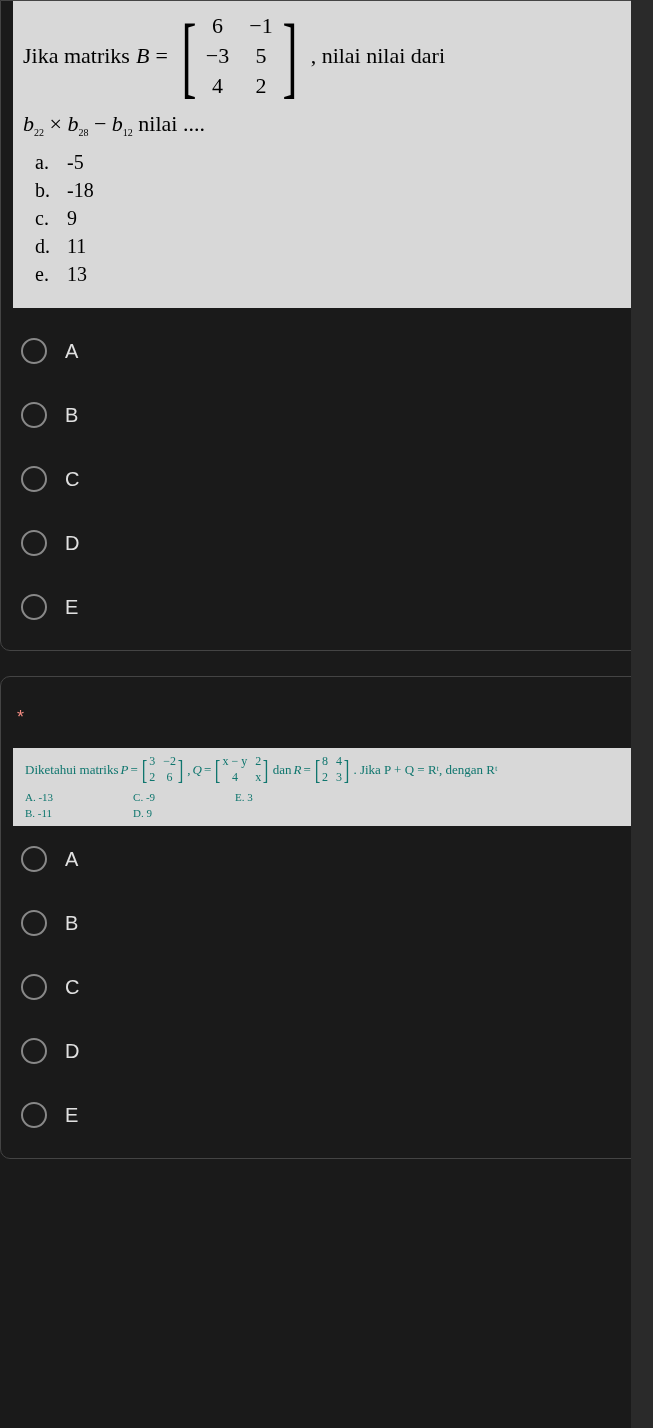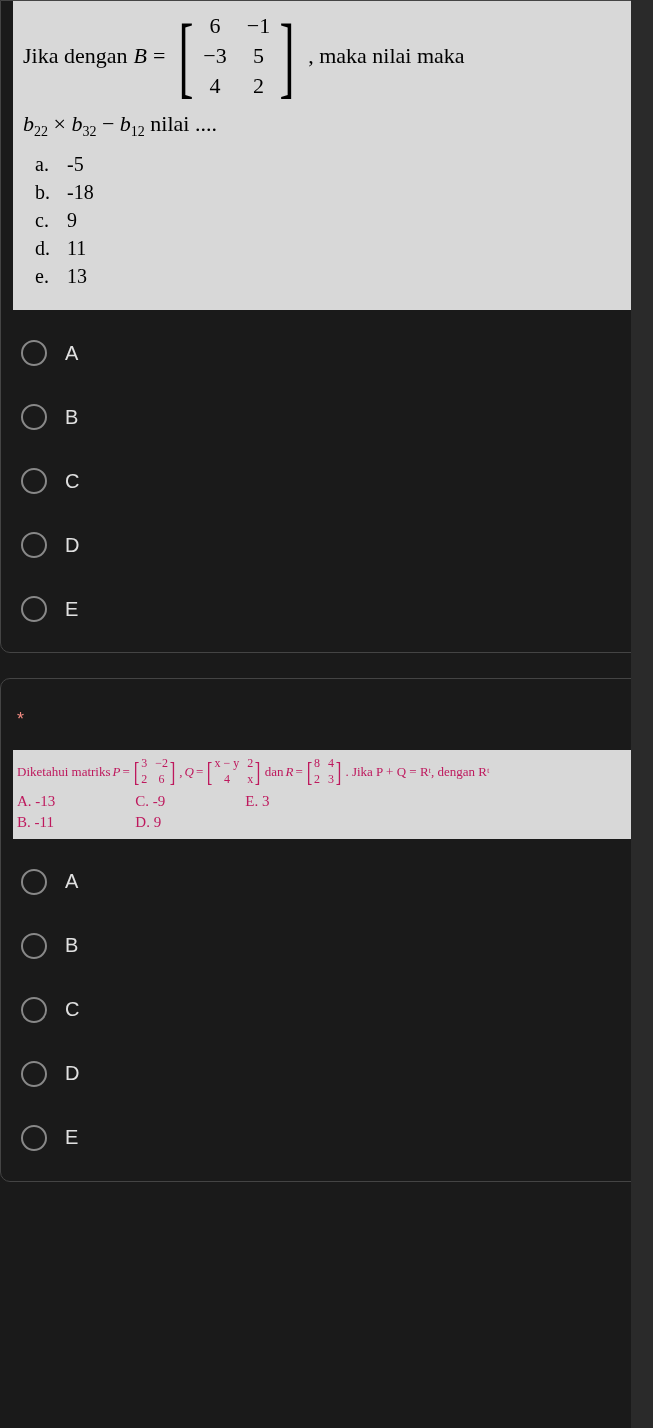--- a/index.html
+++ b/index.html
@@ -53,55 +53,55 @@
     font-size: 22px;
     padding: 0 2px;
     text-align: center;
   }
   .expr-line {
     font-size: 22px;
     margin-bottom: 10px;
     font-style: italic;
   }
   .expr-line .up { font-style: normal; }
-  .sub { font-size: 14px; vertical-align: sub; font-style: normal; }
+  .sub { font-size: 10px; vertical-align: sub; font-style: normal; }
   .opts-inner {
     font-size: 20px;
     line-height: 1.4;
     padding-left: 12px;
   }
   .opts-inner .row { display: flex; gap: 14px; }
   .opts-inner .lbl { width: 18px; }
   .q2-image {
     background: #d8d8d8;
-    color: #be185d;
+    color: #0f766e;
     font-family: 'Times New Roman', serif;
     font-size: 13px;
-    padding: 6px 4px 6px 4px;
-    margin-bottom: 30px;
+    padding: 6px 4px 6px 12px;
+    margin-bottom: 20px;
     line-height: 1.3;
   }
   .q2-row1 { display: flex; align-items: center; flex-wrap: wrap; gap: 2px; }
   .smatrix {
     display: inline-flex;
     align-items: center;
     vertical-align: middle;
   }
   .sbracket { font-size: 28px; line-height: 0.8; transform: scaleX(0.6); }
   .sbody {
     display: grid;
     grid-template-columns: auto auto;
     gap: 0px 8px;
     font-size: 12px;
     text-align: center;
   }
   .q2-opts {
     display: flex;
     gap: 80px;
-    font-size: 15px;
+    font-size: 11px;
     margin-top: 4px;
   }
   .q2-col { display: flex; flex-direction: column; gap: 2px; }
   .radio-group {
     display: flex;
     flex-direction: column;
     gap: 38px;
     padding-left: 8px;
   }
   .radio-item {
@@ -135,41 +135,41 @@
     height: 100%;
     background: #2a2a2a;
   }
 </style>
 </head>
 <body>
 
 <div class="question-card">
   <div class="q-image">
     <div class="matrix-line">
-      <span>Jika  dengan</span>
+      <span>Jika  matriks</span>
       <span style="font-style:italic">B</span>
       <span>=</span>
       <span class="matrix">
         <span class="bracket">[</span>
         <span class="matrix-body">
           <span>6</span>
           <span>−1</span>
           <span>−3</span>
           <span>5</span>
           <span>4</span>
           <span>2</span>
         </span>
         <span class="bracket">]</span>
       </span>
-      <span>,   maka  nilai  maka</span>
+      <span>,   nilai  nilai  dari</span>
     </div>
     <div class="expr-line">
       <span>b</span><span class="sub">22</span>
       <span class="up">×</span>
-      <span>b</span><span class="sub">32</span>
+      <span>b</span><span class="sub">28</span>
       <span class="up">−</span>
       <span>b</span><span class="sub">12</span>
       <span class="up">  nilai ....</span>
     </div>
     <div class="opts-inner">
       <div class="row">
           <span class="lbl">a.</span>
           <span>-5</span>
         </div>
       <div class="row">

